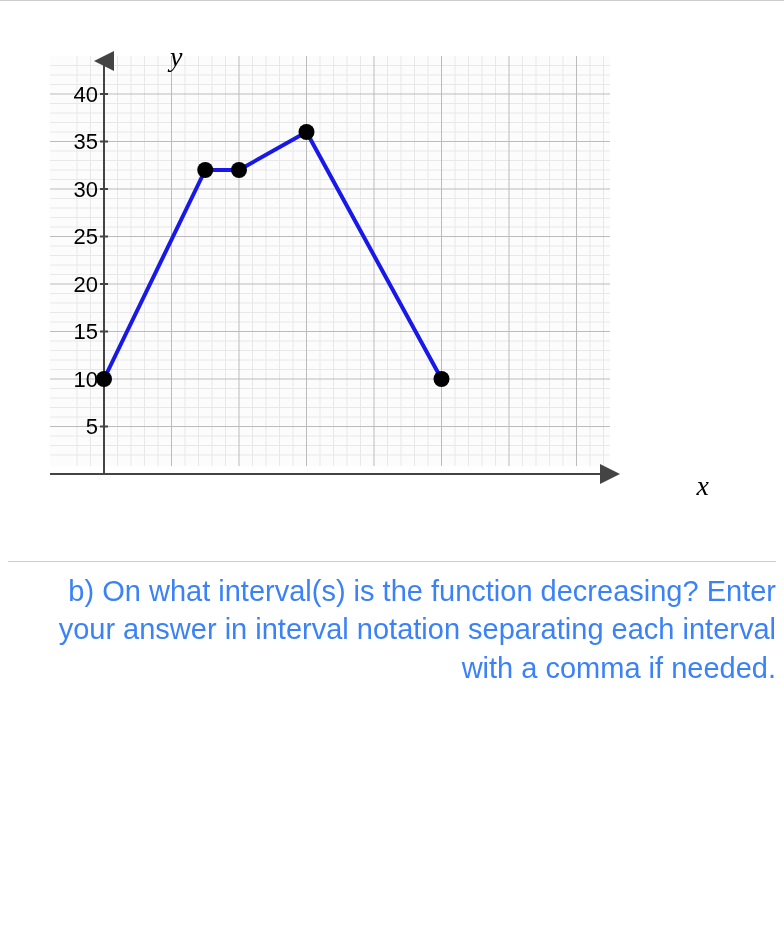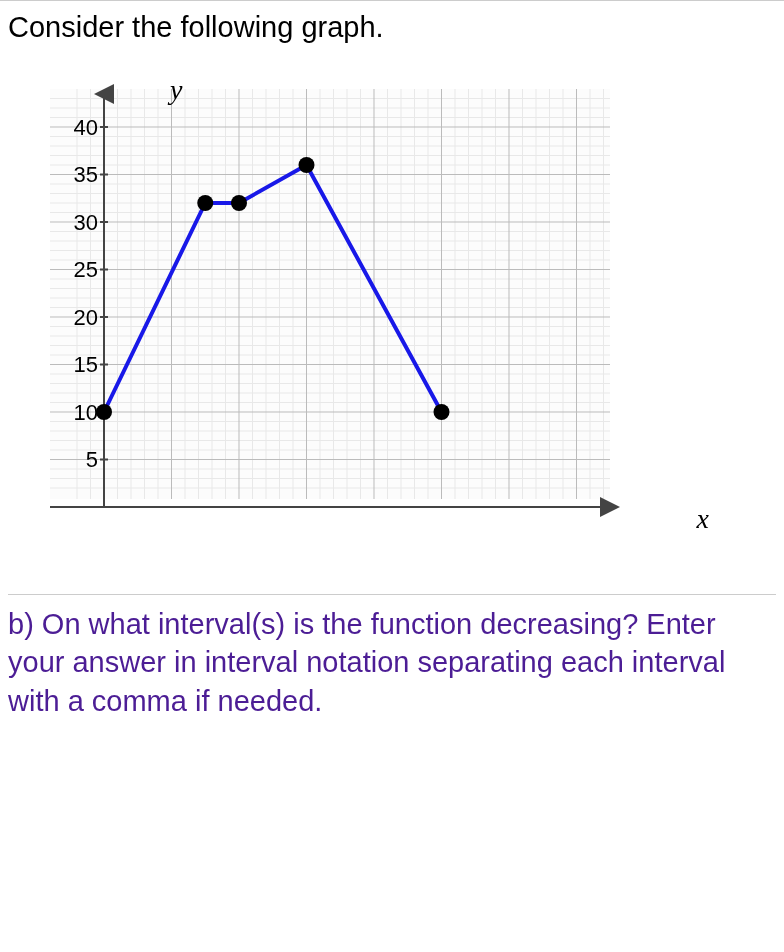--- a/index.html
+++ b/index.html
@@ -54,31 +54,31 @@
       border: none;
       border-top: 1px solid #ccc;
       margin-top: 55px;
       margin-bottom: 10px;
       margin-left: 8px;
       margin-right: 8px;
     }
     .question {
       font-size: 29px;
       font-weight: normal;
-      color: #4c1d95;
+      color: #3b82f6;
       line-height: 1.32;
       padding-left: 8px;
       padding-right: 8px;
+      text-align: right;
     }
   </style>
 </head>
 <body>
 
 <div class="container">
-  <div class="title">Consider the following graph.</div>
 
   <div class="chart-wrapper">
     <div class="y-label">y</div>
     <div class="x-label">x</div>
 
     <svg class="chart-svg" width="620" height="460" viewBox="0 0 620 460">
       <defs>
         <marker id="arrowhead-y" markerWidth="10" markerHeight="10" refX="5" refY="5" orient="auto">
           <path d="M 0 10 L 5 0 L 10 10 Z" fill="#444"></path>
         </marker>

